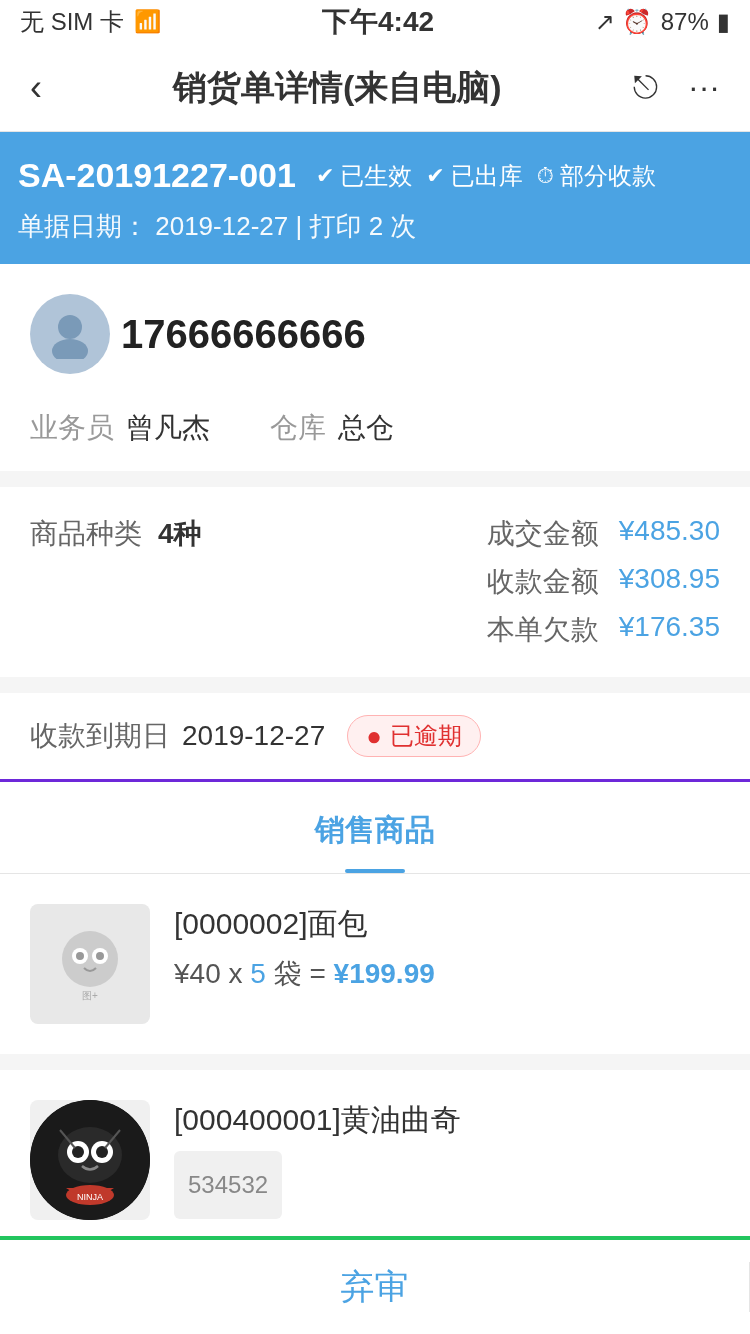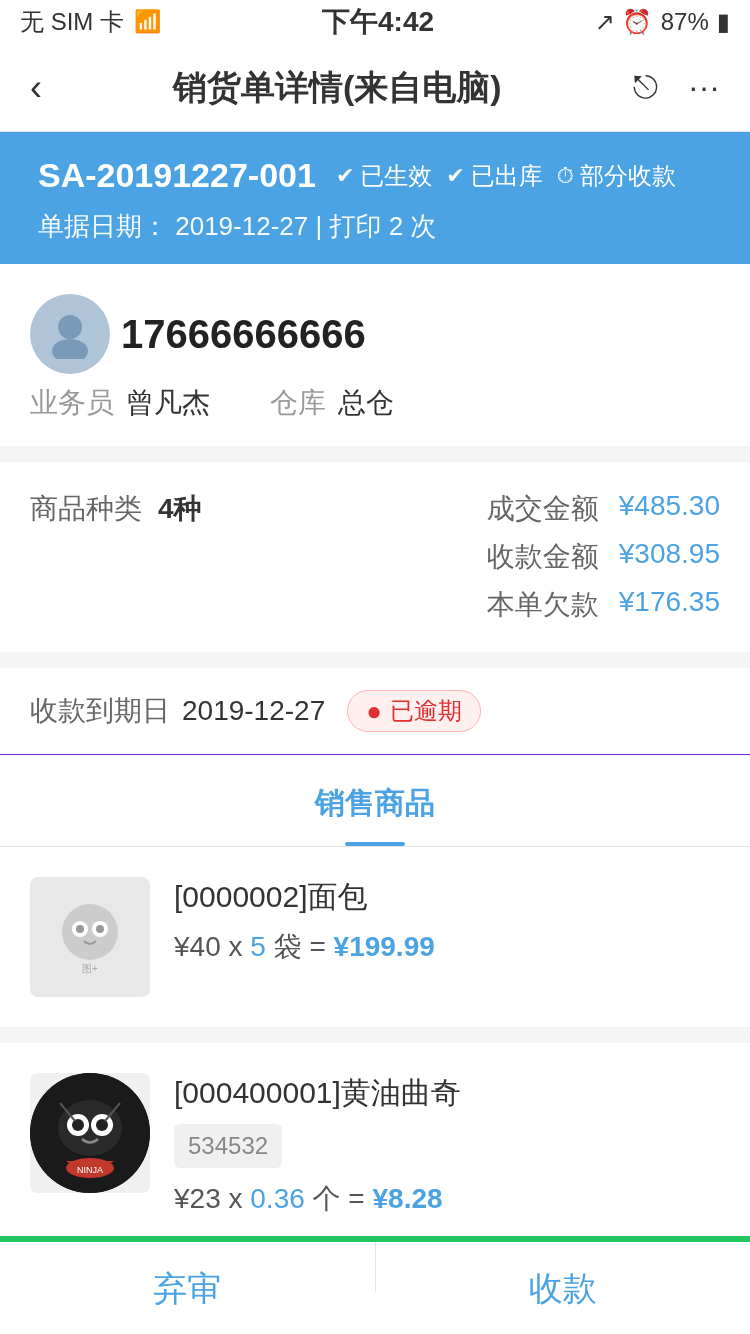--- a/index.html
+++ b/index.html
@@ -40,21 +40,21 @@
       border-bottom: 1px solid #e5e5e5;
     }
     .nav-back { font-size: 36px; color: #333; cursor: pointer; }
     .nav-title { font-size: 34px; font-weight: 600; color: #333; }
     .nav-actions { display: flex; align-items: center; gap: 30px; }
     .nav-icon { font-size: 32px; color: #333; cursor: pointer; }
 
     
     .header-band {
       background: #4BA3E3;
-      padding: 24px 38px 20px;
+      padding: 24px 18px 20px;
     }
     .header-band-top {
       display: flex;
       align-items: center;
       gap: 20px;
       margin-bottom: 14px;
     }
     .order-id {
       font-size: 34px;
       font-weight: 700;
@@ -112,21 +112,21 @@
       font-size: 28px;
       color: #666;
       margin-bottom: 12px;
     }
     .customer-meta {
       display: flex;
       gap: 60px;
       font-size: 28px;
       color: #444;
     }
-    .meta-item { display: flex; align-items: center; gap: 12px; }
+    .meta-item { display: flex; align-items: center; gap: 12px; margin-top: 25px; }
     .meta-label { color: #999; }
     .meta-value { color: #333; font-weight: 500; }
 
     
     .stats-section {
       background: #fff;
       padding: 28px 30px;
       margin-bottom: 16px;
       display: flex;
       align-items: flex-start;
@@ -159,21 +159,21 @@
     .amount-blue { color: #4BA3E3; font-weight: 500; }
 
     
     .due-section {
       background: #fff;
       padding: 22px 30px;
       margin-bottom: 0;
       display: flex;
       align-items: center;
       gap: 12px;
-      border-bottom: 1px solid #6d28d9;
+      border-bottom: 3px solid #6d28d9;
     }
     .due-label { font-size: 28px; color: #666; }
     .due-date { font-size: 28px; color: #333; }
     .overdue-badge {
       display: flex;
       align-items: center;
       gap: 8px;
       background: #fff0f0;
       border: 1px solid #ffb3b3;
       border-radius: 30px;
@@ -246,41 +246,42 @@
       align-items: center;
       justify-content: center;
     }
     .product-info { flex: 1; }
     .product-name { font-size: 30px; color: #333; font-weight: 500; margin-bottom: 10px; }
     .product-sku-badge {
       display: inline-block;
       background: #f0f0f0;
       color: #888;
       border-radius: 6px;
-      padding: 8px 14px;
+      padding: 20px 14px;
       font-size: 24px;
       margin-bottom: 12px;
     }
     .product-price-line {
       font-size: 28px;
       color: #555;
     }
     .price-highlight { color: #4BA3E3; }
     .price-total { color: #4BA3E3; font-weight: 600; }
 
     
     .bottom-bar {
       position: fixed;
       bottom: 0;
       left: 0;
       width: 750px;
       height: 98px;
       background: #fff;
-      border-top: 6px solid #22c55e;
-      display: flex;
+      border-top: 4px solid #22c55e;
+      display: flex;
+      align-items: center;
     }
     .bottom-btn {
       flex: 1;
       text-align: center;
       font-size: 34px;
       font-weight: 500;
       padding: 24px 0;
       cursor: pointer;
     }
     .btn-cancel { color: #4BA3E3; }
@@ -468,14 +469,13 @@
     </div>
   </div>
 
 </div>
 
 <div class="spacer"></div>
 
 <div class="bottom-bar">
   <div class="bottom-btn btn-cancel">弃审</div>
   <div class="btn-divider"></div>
-  <div class="bottom-btn btn-collect">收款</div>
 </div>
 
 </body></html>

